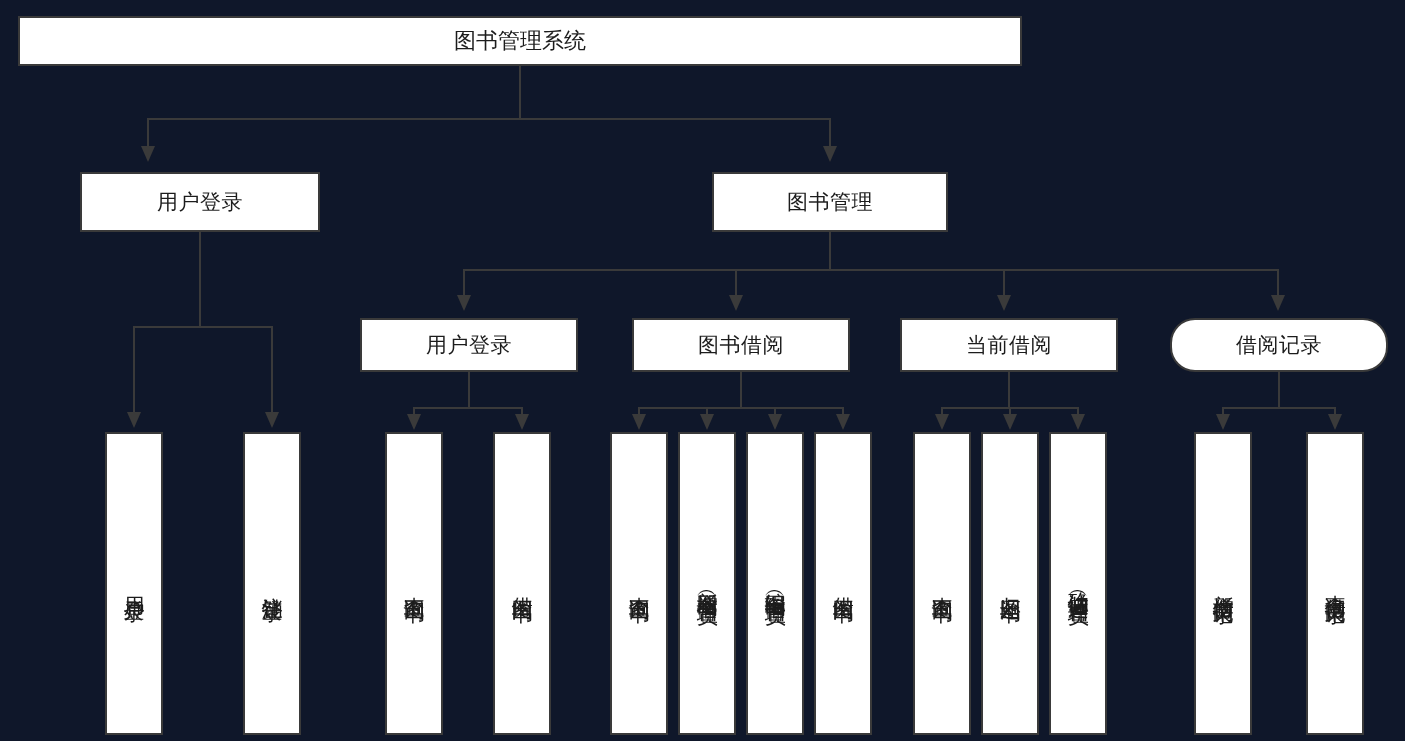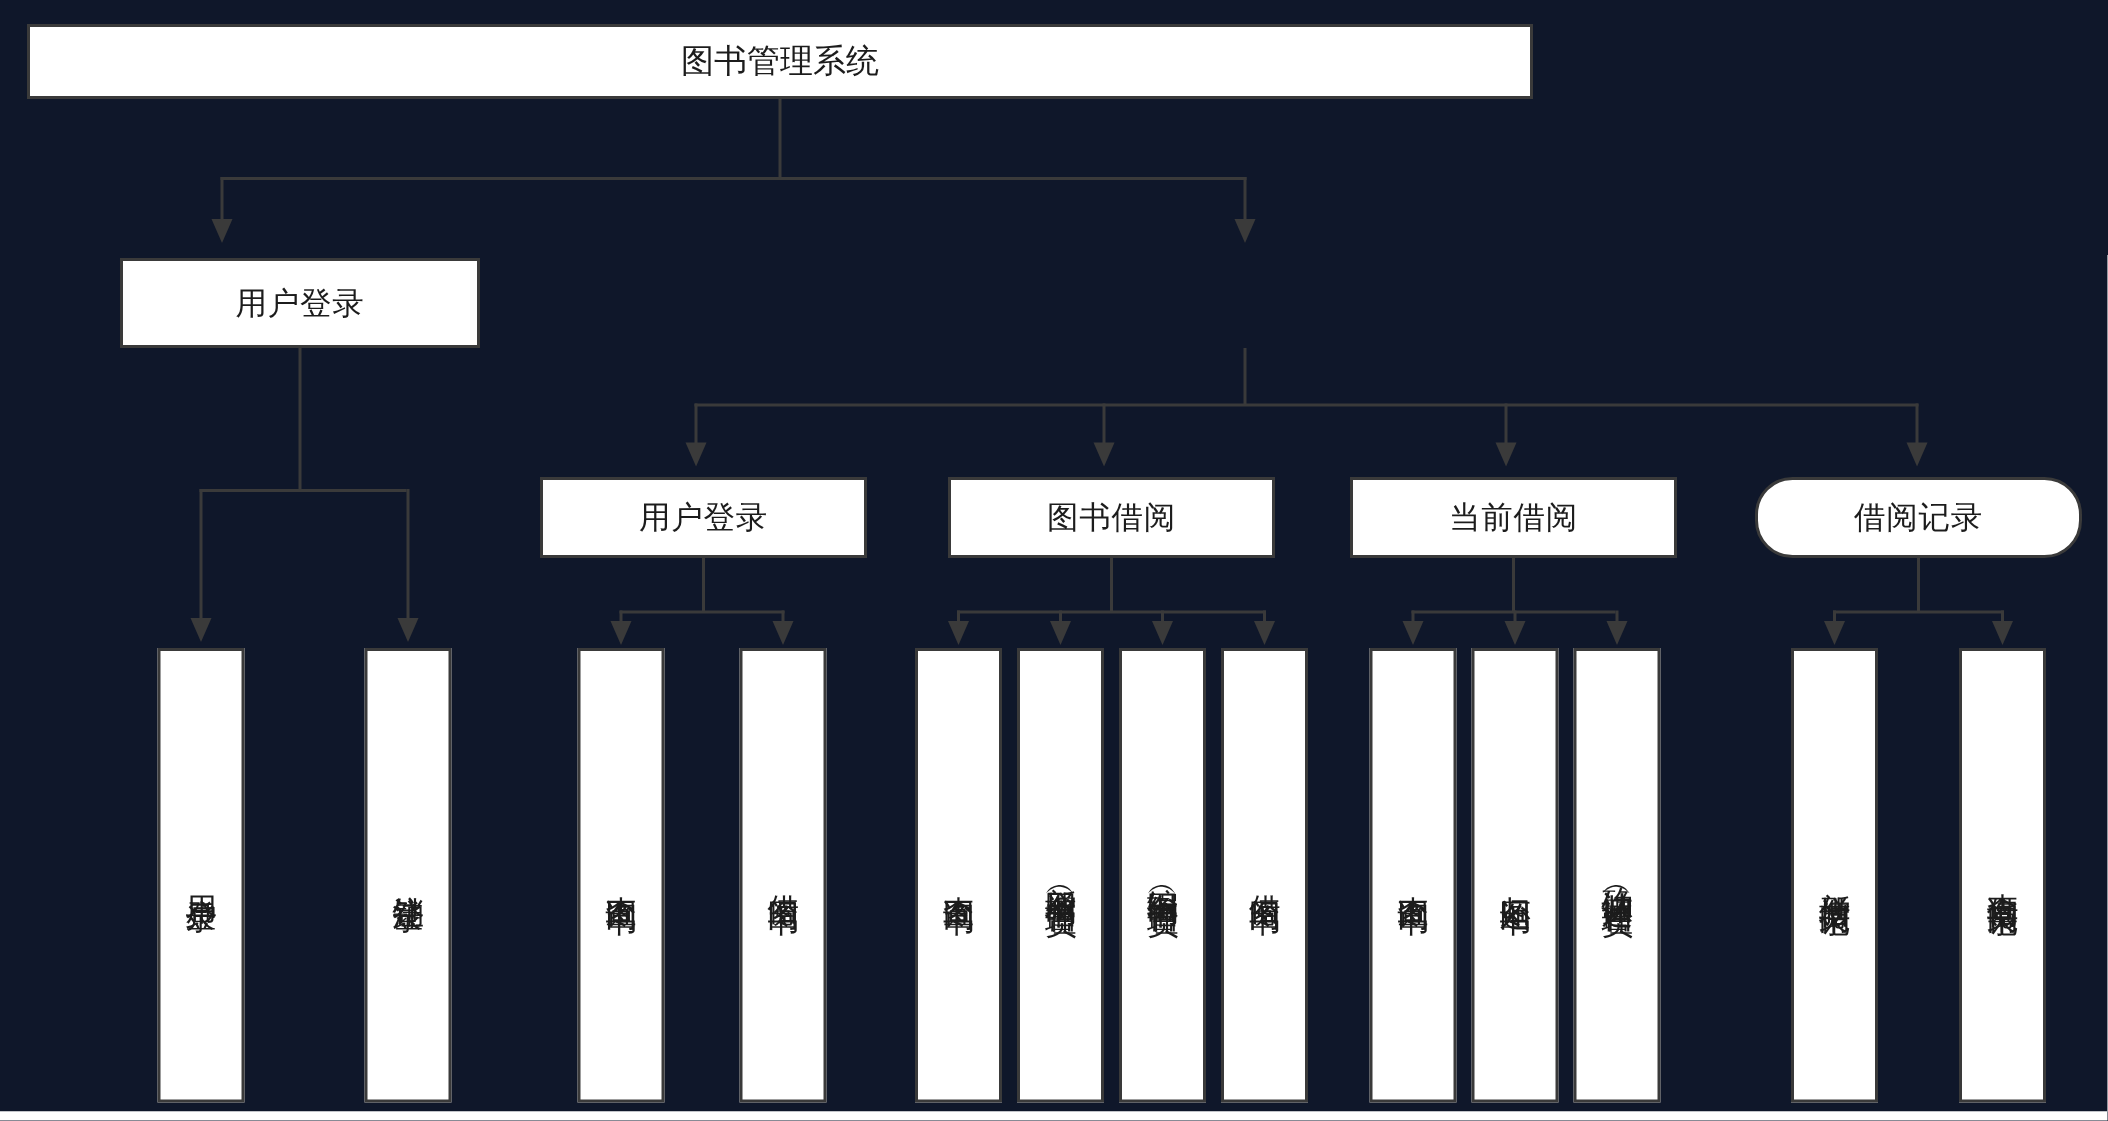--- a/index.html
+++ b/index.html
@@ -90,20 +90,23 @@
 
   <div class="ln hln" style="left:147px; top:118px; width:684px;"></div>
 
   <div class="ln vln" style="left:147px; top:118px; height:30px;"></div>
   <div class="arrow" style="left:141px; top:146px;"></div>
   <div class="ln vln" style="left:829px; top:118px; height:30px;"></div>
   <div class="arrow" style="left:823px; top:146px;"></div>
 
   <div class="node h" style="left:80px; top:172px; width:240px; height:60px;">
     <span>用户登录</span>
+  </div>
+  <div class="node h" style="left:712px; top:172px; width:236px; height:60px;">
+    <span>图书管理</span>
   </div>
 
   <div class="ln vln" style="left:199px; top:232px; height:95px;"></div>
   <div class="ln hln" style="left:133px; top:326px; width:138px;"></div>
   <div class="ln vln" style="left:133px; top:326px; height:88px;"></div>
   <div class="arrow" style="left:127px; top:412px;"></div>
   <div class="ln vln" style="left:271px; top:326px; height:88px;"></div>
   <div class="arrow" style="left:265px; top:412px;"></div>
 
   <div class="ln vln" style="left:829px; top:232px; height:38px;"></div>

